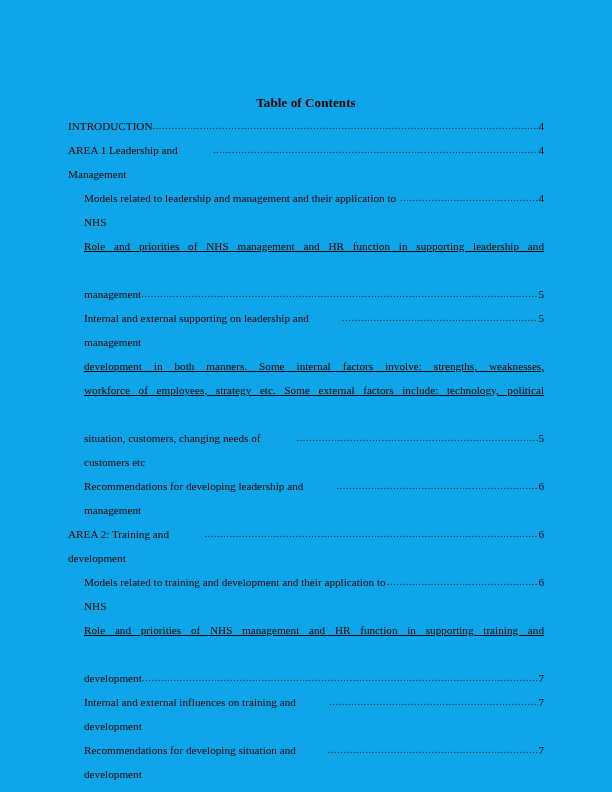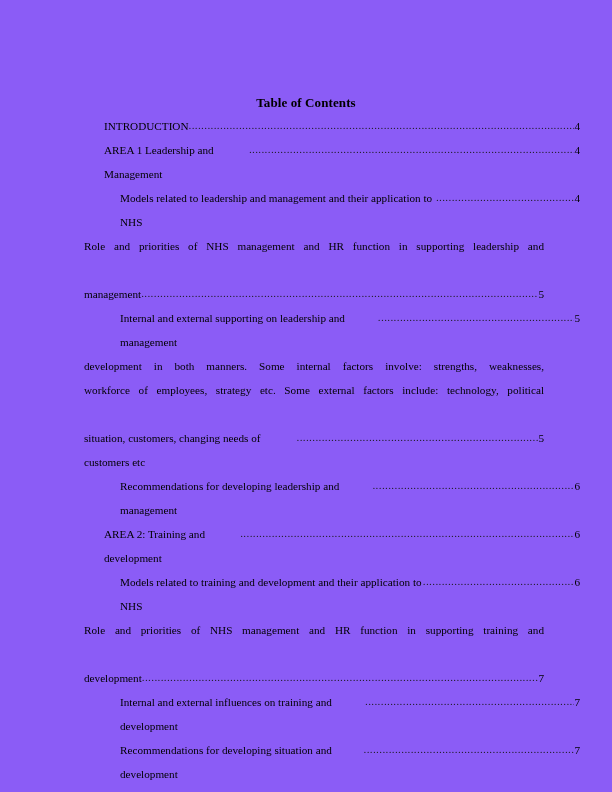--- a/index.html
+++ b/index.html
@@ -4,21 +4,21 @@
 <style>
   html, body {
     margin: 0;
     padding: 0;
     background: #ffffff;
   }
   .page {
     position: relative;
     width: 612px;
     height: 792px;
-    background: #8b5cf6;
+    background: #0ea5e9;
     margin: 0 auto;
     overflow: hidden;
     font-family: "Liberation Serif", "DejaVu Serif", serif;
     color: #000000;
   }
   .toc-title {
     position: absolute;
     left: 68px;
     top: 95px;
     width: 476px;
@@ -40,21 +40,20 @@
     color: #000000;
   }
   .toc-entry.level-2 {
     padding-left: 16px;
   }
   
   .row {
     display: flex;
     align-items: baseline;
     width: 100%;
-    margin-left: 36px;
   }
   .label {
     white-space: pre-wrap;
     flex: 0 1 auto;
   }
   .leader {
     flex: 1 1 auto;
     overflow: hidden;
     white-space: nowrap;
     min-width: 0;
@@ -67,20 +66,21 @@
   .pageno {
     flex: 0 0 auto;
     text-align: right;
     padding-left: 0px;
   }
   
   .wrap-lines {
     text-align: justify;
     text-align-last: justify;
     white-space: pre-wrap;
+    text-decoration: underline;
   }
   .wrap-lines .seg {
     display: block;
     text-align: justify;
     text-align-last: justify;
   }
   .lastline {
     display: flex;
     align-items: baseline;
     width: 100%;

